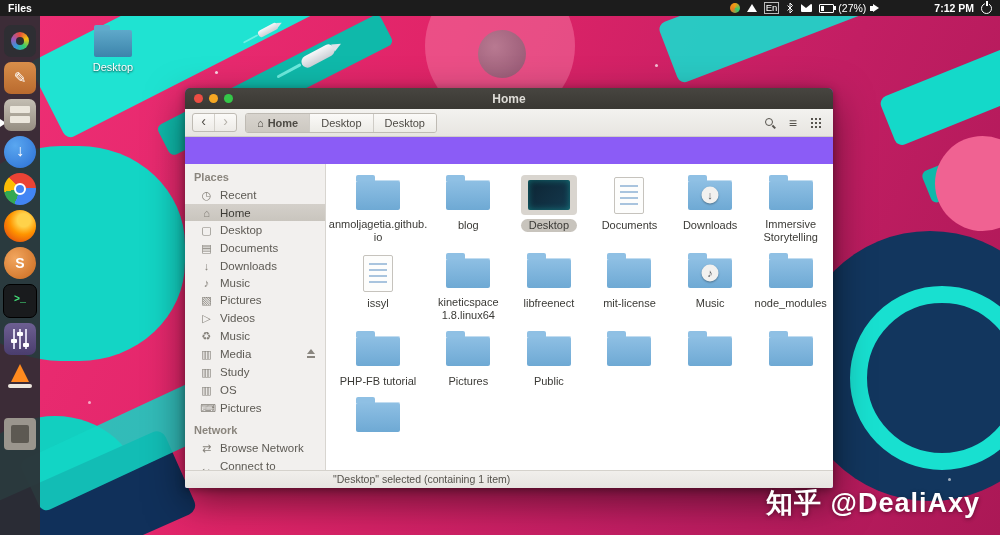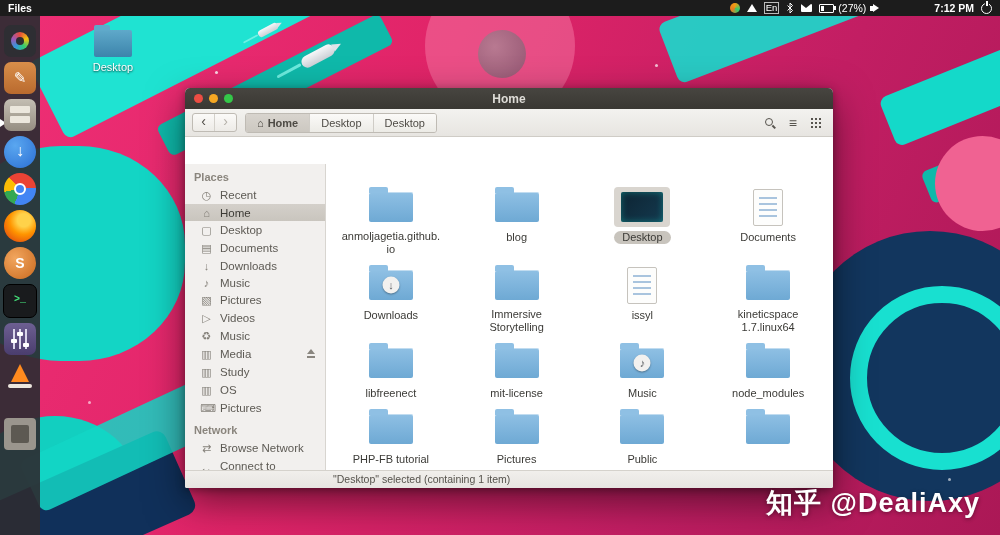--- a/index.html
+++ b/index.html
@@ -84,21 +84,21 @@
   .t-screens{background:#9a958d;border-radius:4px;}
   .t-screens::after{content:"";position:absolute;inset:7px;background:#5d5952;border-radius:2px;}
   
   .desk-shortcut{position:absolute;left:82px;top:30px;width:62px;text-align:center;z-index:5;cursor:pointer;}
   .desk-folder{width:38px;height:27px;margin:0 auto;background:linear-gradient(#5fa9ca,#3c84ab);border-radius:2px;position:relative;}
   .desk-folder::before{content:"";position:absolute;top:-5px;left:0;width:16px;height:6px;background:#5fa9ca;border-radius:2px 2px 0 0;}
   .desk-label{display:block;margin-top:4px;color:#fff;font-size:11px;text-shadow:0 1px 2px rgba(0,0,0,.7);}
   
   .win{position:absolute;left:185px;top:88px;width:648px;height:400px;z-index:20;
     display:flex;flex-direction:column;border-radius:5px 5px 2px 2px;overflow:hidden;
-    box-shadow:0 14px 38px rgba(0,0,0,.5),0 2px 8px rgba(0,0,0,.35);background:#ffffff;}
+    box-shadow:0 14px 38px rgba(0,0,0,.5),0 2px 8px rgba(0,0,0,.35);background:#8b5cf6;}
   .titlebar{height:21px;background:linear-gradient(#474540,#3a3833);display:flex;align-items:center;position:relative;flex:0 0 auto;}
   .tl-dots{position:absolute;left:9px;display:flex;gap:6px;}
   .tl{width:9px;height:9px;border-radius:50%;cursor:pointer;}
   .tl-close{background:#ec4d43;}
   .tl-min{background:#f6a823;}
   .tl-max{background:#34c749;}
   .win-title{margin:0 auto;color:#dedcd7;font-size:12px;font-weight:bold;}
   .toolbar{height:27px;background:linear-gradient(#f3f2ef,#e7e5e1);border-bottom:1px solid #cfccc6;
     display:flex;align-items:center;padding:0 7px;gap:8px;flex:0 0 auto;}
   .navbtns{display:flex;border:1px solid #bfbbb4;border-radius:3px;overflow:hidden;background:linear-gradient(#fbfaf8,#edebe7);}
@@ -122,21 +122,21 @@
   .sidebar{width:140px;flex:0 0 auto;background:#f2f0ee;border-right:1px solid #d8d5d0;overflow:hidden;font-size:11.5px;}
   .side-head{font-weight:bold;font-size:11px;color:#8a857d;padding:7px 9px 3px 9px;}
   .side-item{display:flex;align-items:center;gap:7px;padding:2.5px 9px 2.5px 15px;color:#5d5a54;cursor:pointer;}
   .side-item.is-selected{background:linear-gradient(#d4d0ca,#c9c5be);color:#3c3a35;}
   .sicon{width:13px;text-align:center;color:#85817a;font-size:11px;flex:0 0 auto;}
   .eject{display:none;position:relative;width:10px;height:10px;margin-left:auto;cursor:pointer;}
   .side-item.is-eject .eject{display:block;}
   .eject::before{content:"";position:absolute;left:1px;top:0;border-left:4px solid transparent;border-right:4px solid transparent;border-bottom:5px solid #8a867f;}
   .eject::after{content:"";position:absolute;left:1px;top:7px;width:8px;height:2px;background:#8a867f;}
   
-  .files{flex:1;background:#fff;overflow:hidden;display:grid;grid-template-columns:repeat(4,1fr);align-content:start;padding:17px 2px 0 2px;position:relative;}
+  .files{flex:1;background:#fff;overflow:hidden;display:grid;grid-template-columns:repeat(6,1fr);align-content:start;padding:5px 2px 0 2px;position:relative;}
   .file-item{padding:6px 0 2px 0;text-align:center;cursor:pointer;}
   .icon-box{width:56px;height:40px;margin:0 auto;display:flex;align-items:center;justify-content:center;border-radius:4px;}
   .file-item.is-selected .icon-box{background:#d9d5cf;}
   .flabel{display:inline-block;margin-top:3px;font-size:11px;line-height:13px;color:#3b3a36;max-width:100px;word-wrap:break-word;overflow-wrap:break-word;}
   .file-item.is-selected .flabel{background:#c8c4bd;border-radius:9px;padding:0 8px;}
   .ficon{position:relative;display:block;}
   .t-folder,.t-folder-dl,.t-folder-music{width:44px;height:30px;background:linear-gradient(180deg,#8fc0e4,#6ea9d4);border-radius:2px;box-shadow:inset 0 1px 0 rgba(255,255,255,.45);}
   .t-folder::before,.t-folder-dl::before,.t-folder-music::before{content:"";position:absolute;top:-5px;left:0;width:19px;height:6px;background:#8fc0e4;border-radius:2px 2px 0 0;}
   .t-folder-dl::after,.t-folder-music::after{position:absolute;left:50%;top:50%;transform:translate(-50%,-50%);width:17px;height:17px;border-radius:50%;background:#f2f1ef;color:#5a5c60;font-size:11px;line-height:17px;text-align:center;box-shadow:0 1px 2px rgba(0,0,0,.35);}
   .t-folder-dl::after{content:"↓";}
@@ -404,21 +404,21 @@
           <div class="icon-box">
             <span class="ficon t-document"></span>
           </div>
           <span class="flabel">issyl</span>
         </div>
 
         <div class="file-item">
           <div class="icon-box">
             <span class="ficon t-folder"></span>
           </div>
-          <span class="flabel">kineticspace 1.7.linux64</span>
+          <span class="flabel">kineticspace 1.8.linux64</span>
         </div>
 
         <div class="file-item">
           <div class="icon-box">
             <span class="ficon t-folder"></span>
           </div>
           <span class="flabel">libfreenect</span>
         </div>
 
         <div class="file-item">

